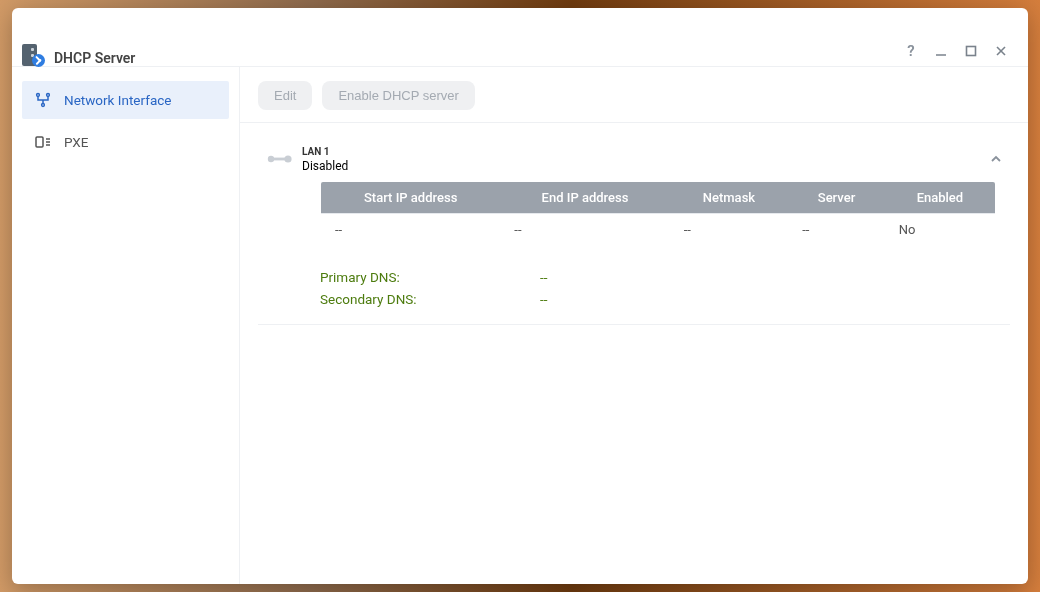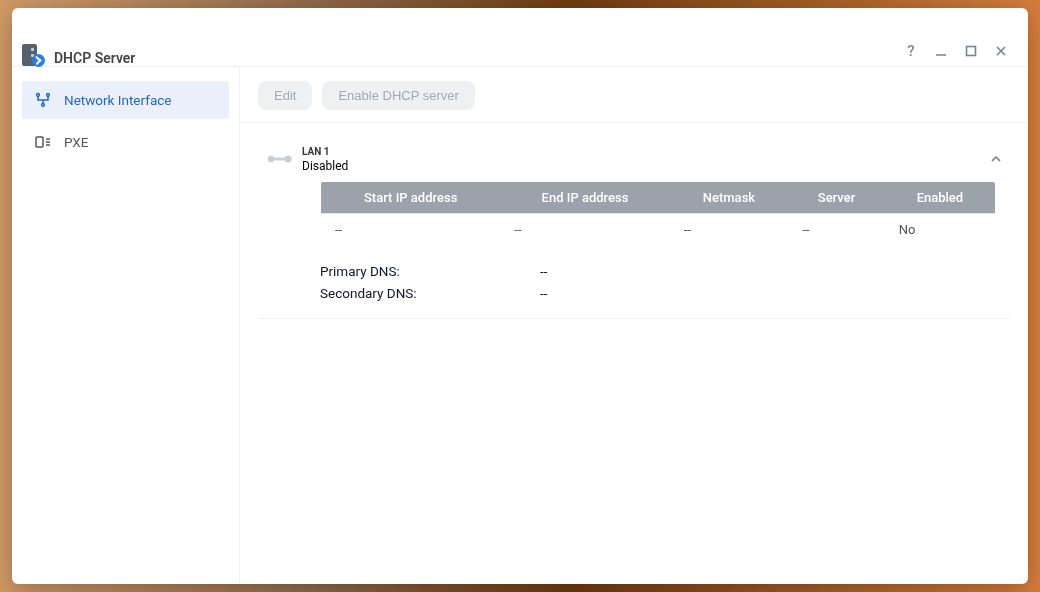--- a/index.html
+++ b/index.html
@@ -159,23 +159,23 @@
     font-weight:500;
     text-align:center;
     padding:8px 14px;
   }
   table.range tbody td {
     padding:8px 14px;
     color:#555;
     border-top:1px solid #e6e9ed;
   }
   .dns {
-    margin-top:14px;
+    margin-top:20px;
     font-size:13.5px;
-    color:#0f172a;
+    color:#4d7c0f;
   }
   .dns-row { display:flex; padding:3px 0;}
   .dns-row .k { width: 220px; }
   .dns-row .v { }
 </style>
 </head>
 <body>
 
 <div class="window">
 

